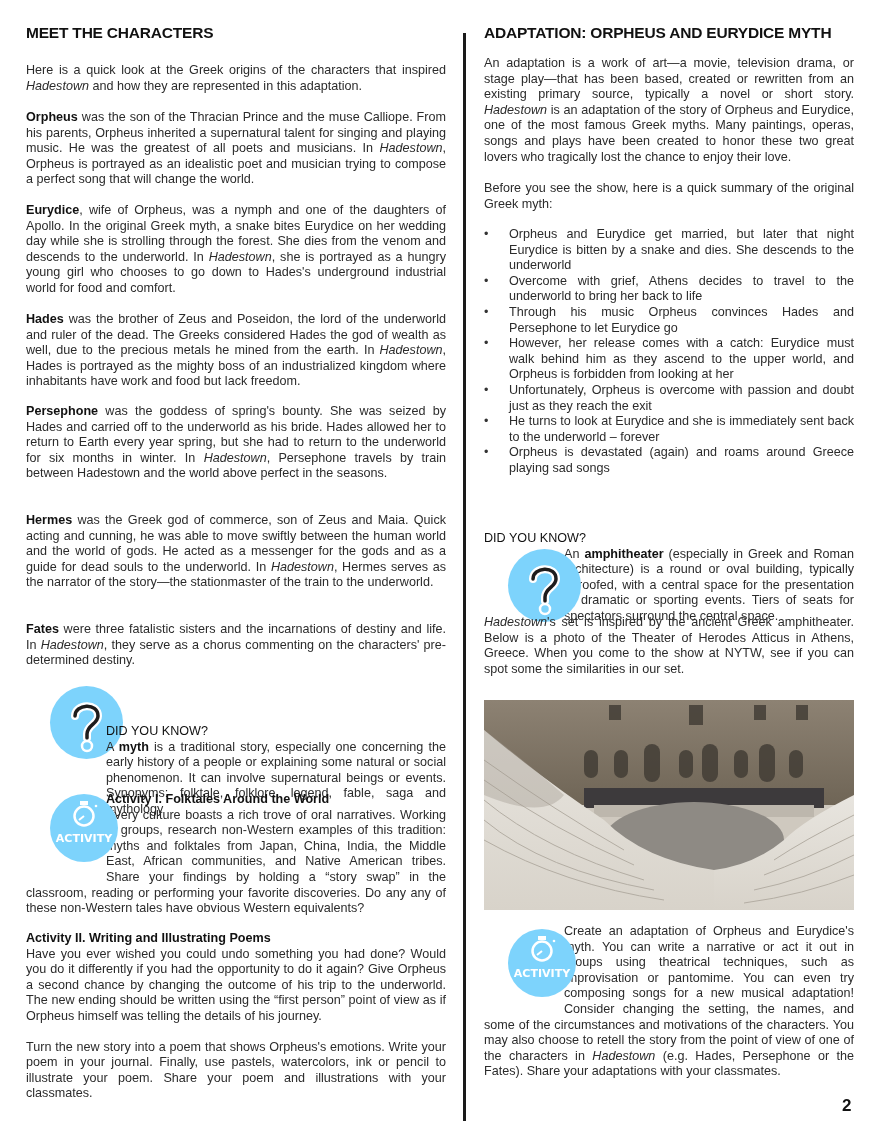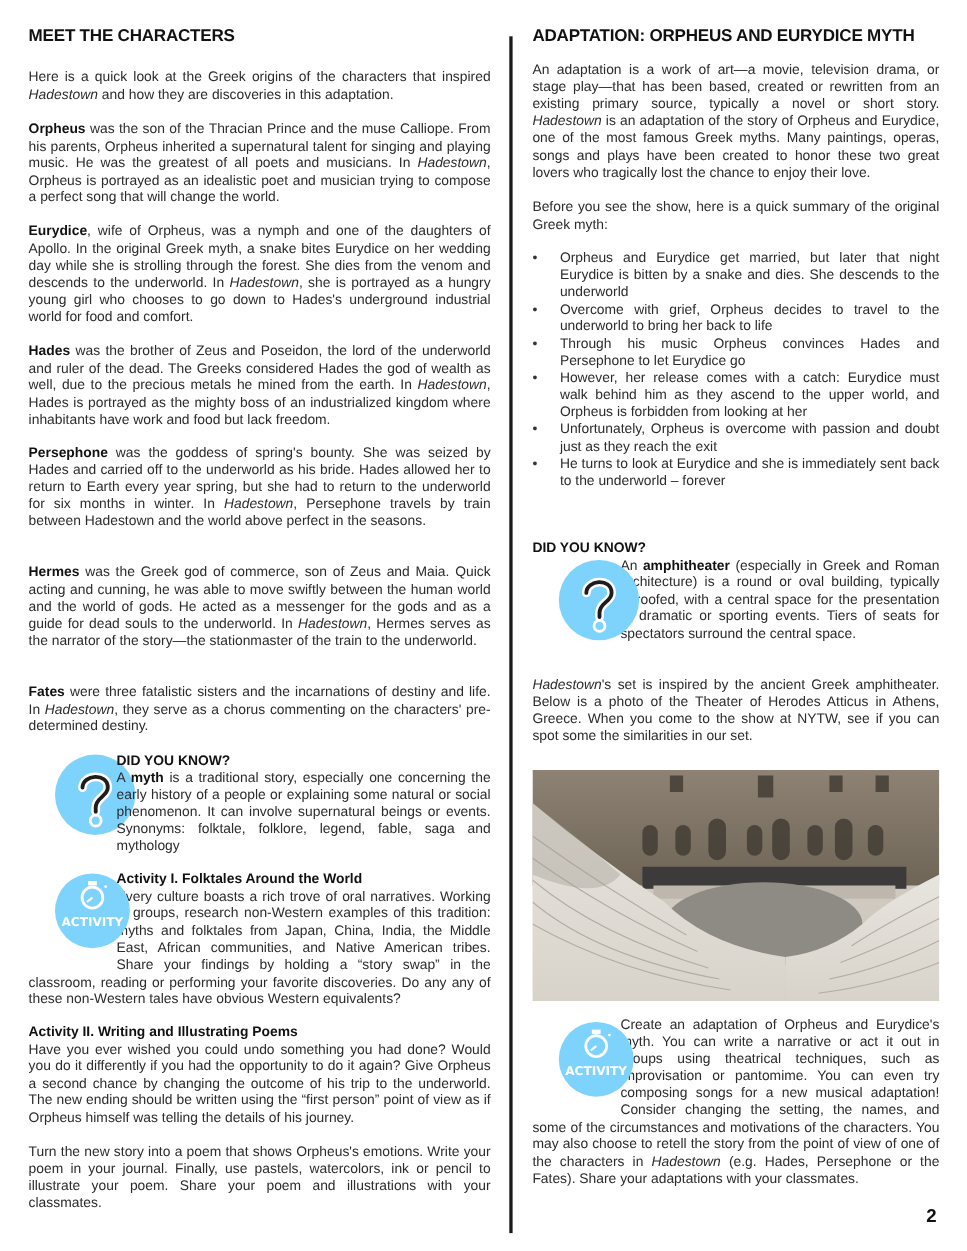--- a/index.html
+++ b/index.html
@@ -9,38 +9,38 @@
   .left { left: 26px; width: 420px; }
   .right { left: 484px; width: 370px; }
   h1 { font-family: Liberation Sans, sans-serif; font-weight: 900; font-size: 15.5px;
        letter-spacing: -0.2px; color: #111; margin: 0; position: absolute; white-space: nowrap; }
   p { margin: 0; font-size: 12.6px; line-height: 15.6px; text-align: justify; }
   p b, .kw { font-weight: bold; color: #111; }
   .block { position: absolute; left: 0; right: 0; }
   .divider { position: absolute; left: 463px; top: 33px; width: 3px; height: 1088px; background: #1a1a1a; }
   .icon-q, .icon-act { position: absolute; border-radius: 50%; background: #7dd3fc; margin-left: 24px; }
   .icon-q svg, .icon-act svg { position: absolute; left: 0; top: 0; }
-  .dyk-title { font-weight: bold; font-size: 12.6px; line-height: 15.6px; color: #111; }
+  .dyk-title { font-weight: normal; font-size: 12.6px; line-height: 15.6px; color: #111; margin-top: 40px; }
   .act-title { font-weight: bold; font-size: 12.6px; line-height: 15.6px; color: #111; }
   ul.bullets { list-style: none; margin: 0; padding: 0; }
   ul.bullets li { position: relative; padding-left: 25px; font-size: 12.6px; line-height: 15.6px; text-align: justify; }
   ul.bullets li::before { content: "•"; position: absolute; left: 0; top: 0; color: #333; }
   .photo { position: absolute; left: 484px; top: 700px; width: 370px; height: 210px; overflow: hidden; }
   .pagenum { position: absolute; left: 842px; top: 1096px; font-weight: bold; font-size: 17px; color: #111; }
   .float-icon { float: left; }
   i { font-style: italic; }
 </style>
 </head>
 <body>
 
 <div class="col left">
   <h1 style="top:24px;">MEET THE CHARACTERS</h1>
 
   <div class="block" style="top:63px;">
-    <p><span>Here is a quick look at the Greek origins of the characters that inspired </span><i>Hadestown</i><span> and how they are discoveries in this adaptation.</span></p>
+    <p><span>Here is a quick look at the Greek origins of the characters that inspired </span><i>Hadestown</i><span> and how they are represented in this adaptation.</span></p>
   </div>
 
   <div class="block" style="top:110px;">
     <p><b>Orpheus</b><span> was the son of the Thracian Prince and the muse Calliope. From his parents, Orpheus inherited a supernatural talent for singing and playing music. He was the greatest of all poets and musicians. In </span><i>Hadestown</i><span>, Orpheus is portrayed as an idealistic poet and musician trying to compose a perfect song that will change the world.</span></p>
   </div>
 
   <div class="block" style="top:203px;">
     <p><b>Eurydice</b><span>, wife of Orpheus, was a nymph and one of the daughters of Apollo. In the original Greek myth, a snake bites Eurydice on her wedding day while she is strolling through the forest. She dies from the venom and descends to the underworld. In </span><i>Hadestown</i><span>, she is portrayed as a hungry young girl who chooses to go down to Hades's underground industrial world for food and comfort.</span></p>
   </div>
 
@@ -104,25 +104,26 @@
     <p><span>An adaptation is a work of art—a movie, television drama, or stage play—that has been based, created or rewritten from an existing primary source, typically a novel or short story. </span><i>Hadestown</i><span> is an adaptation of the story of Orpheus and Eurydice, one of the most famous Greek myths. Many paintings, operas, songs and plays have been created to honor these two great lovers who tragically lost the chance to enjoy their love.</span></p>
   </div>
 
   <div class="block" style="top:181px;">
     <p>Before you see the show, here is a quick summary of the original Greek myth:</p>
   </div>
 
   <div class="block" style="top:227px;">
     <ul class="bullets">
       <li>Orpheus and Eurydice get married, but later that night Eurydice is bitten by a snake and dies. She descends to the underworld</li>
-      <li>Overcome with grief, Orpheus decides to travel to the underworld to bring her back to life</li>
+      <li>Overcome with grief, Athens decides to travel to the underworld to bring her back to life</li>
       <li>Through his music Orpheus convinces Hades and Persephone to let Eurydice go</li>
       <li>However, her release comes with a catch: Eurydice must walk behind him as they ascend to the upper world, and Orpheus is forbidden from looking at her</li>
       <li>Unfortunately, Orpheus is overcome with passion and doubt just as they reach the exit</li>
       <li>He turns to look at Eurydice and she is immediately sent back to the underworld – forever</li>
+      <li>Orpheus is devastated (again) and roams around Greece playing sad songs</li>
     </ul>
   </div>
 
   <div class="block" style="top:491px;">
     <div class="dyk-title">DID YOU KNOW?</div>
     <div class="float-icon" style="width:80px; height:93px;">
       <div class="icon-q" style="position:relative; width:73px; height:73px; top:2px;">
         <svg width="73" height="73" viewBox="0 0 73 73">
           <path d="M25 30 C25 18 48 16 48 30 C48 38 37 39 37 48 L37 52" fill="none" stroke="#fff" stroke-width="8" stroke-linecap="round"></path>
           <path d="M25 30 C25 18 48 16 48 30 C48 38 37 39 37 48 L37 52" fill="none" stroke="#1e1c1c" stroke-width="3.5" stroke-linecap="round"></path>

